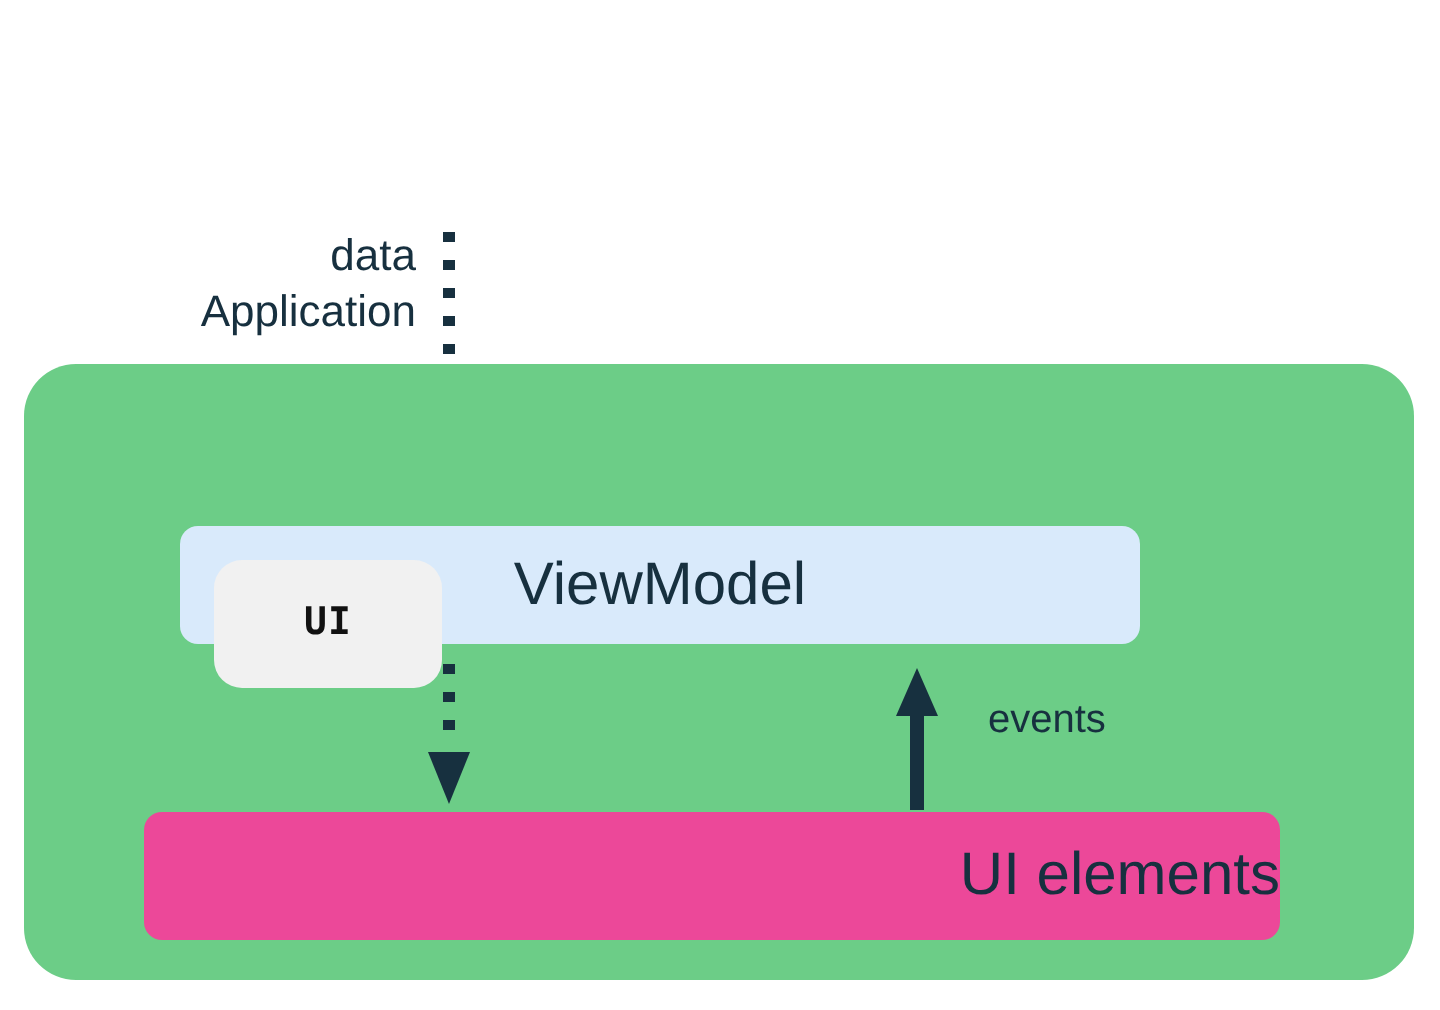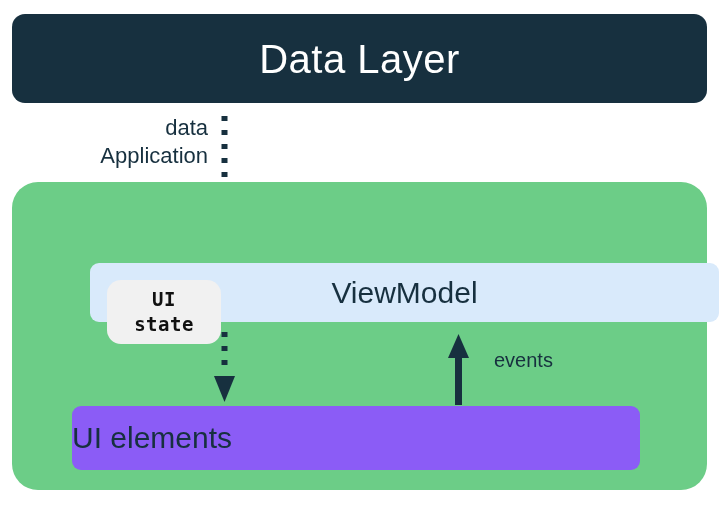--- a/index.html
+++ b/index.html
@@ -70,21 +70,21 @@
     font-size: 36px;
     font-weight: 400;
     line-height: 1;
   }
 
   
   .viewmodel-box {
     position: absolute;
     left: 90px;
     top: 263px;
-    width: 629px;
+    width: 480px;
     height: 59px;
     background: #d9eafb;
     border-radius: 9px;
     display: flex;
     align-items: center;
     justify-content: center;
   }
   .viewmodel-title {
     color: #17303f;
     font-size: 30px;
@@ -115,25 +115,25 @@
     letter-spacing: 0.5px;
   }
 
   
   .ui-elements-box {
     position: absolute;
     left: 72px;
     top: 406px;
     width: 568px;
     height: 64px;
-    background: #8b5cf6;
+    background: #ec4899;
     border-radius: 9px;
     display: flex;
     align-items: center;
-    justify-content: flex-start;
+    justify-content: flex-end;
   }
   .ui-elements-title {
     color: #17303f;
     font-size: 30px;
     font-weight: 400;
     line-height: 1;
   }
 
   
   .arrow-svg {
@@ -152,44 +152,40 @@
     font-size: 20px;
     font-weight: 400;
     line-height: 1;
   }
 </style>
 </head>
 <body>
 
 <div id="diagram">
 
-  <div class="data-layer-box">
-    <div class="data-layer-title">Data Layer</div>
-  </div>
 
   <div class="app-data-label">
     <div>data</div>
     <div>Application</div>
   </div>
 
   <svg class="arrow-svg arrow-dotted-1" width="40" height="150" viewBox="0 0 40 150">
     <line x1="19.5" y1="4" x2="19.5" y2="118" stroke="#17303f" stroke-width="6" stroke-dasharray="5 9" stroke-linecap="butt"></line>
     <polygon points="9,120 30,120 19.5,146" fill="#17303f"></polygon>
   </svg>
 
   <div class="ui-layer-box"></div>
 
 
   <div class="viewmodel-box">
     <div class="viewmodel-title">ViewModel</div>
   </div>
 
   <div class="ui-state-chip">
     <span>UI</span>
-    <span>state</span>
   </div>
 
   <svg class="arrow-svg arrow-dotted-2" width="40" height="76" viewBox="0 0 40 76">
     <line x1="19.5" y1="2" x2="19.5" y2="44" stroke="#17303f" stroke-width="6" stroke-dasharray="5 9" stroke-linecap="butt"></line>
     <polygon points="9,46 30,46 19.5,72" fill="#17303f"></polygon>
   </svg>
 
   <svg class="arrow-svg arrow-events" width="40" height="76" viewBox="0 0 40 76">
     <polygon points="18.5,4 29,28 8,28" fill="#17303f"></polygon>
     <line x1="18.5" y1="24" x2="18.5" y2="75" stroke="#17303f" stroke-width="7" stroke-linecap="butt"></line>

